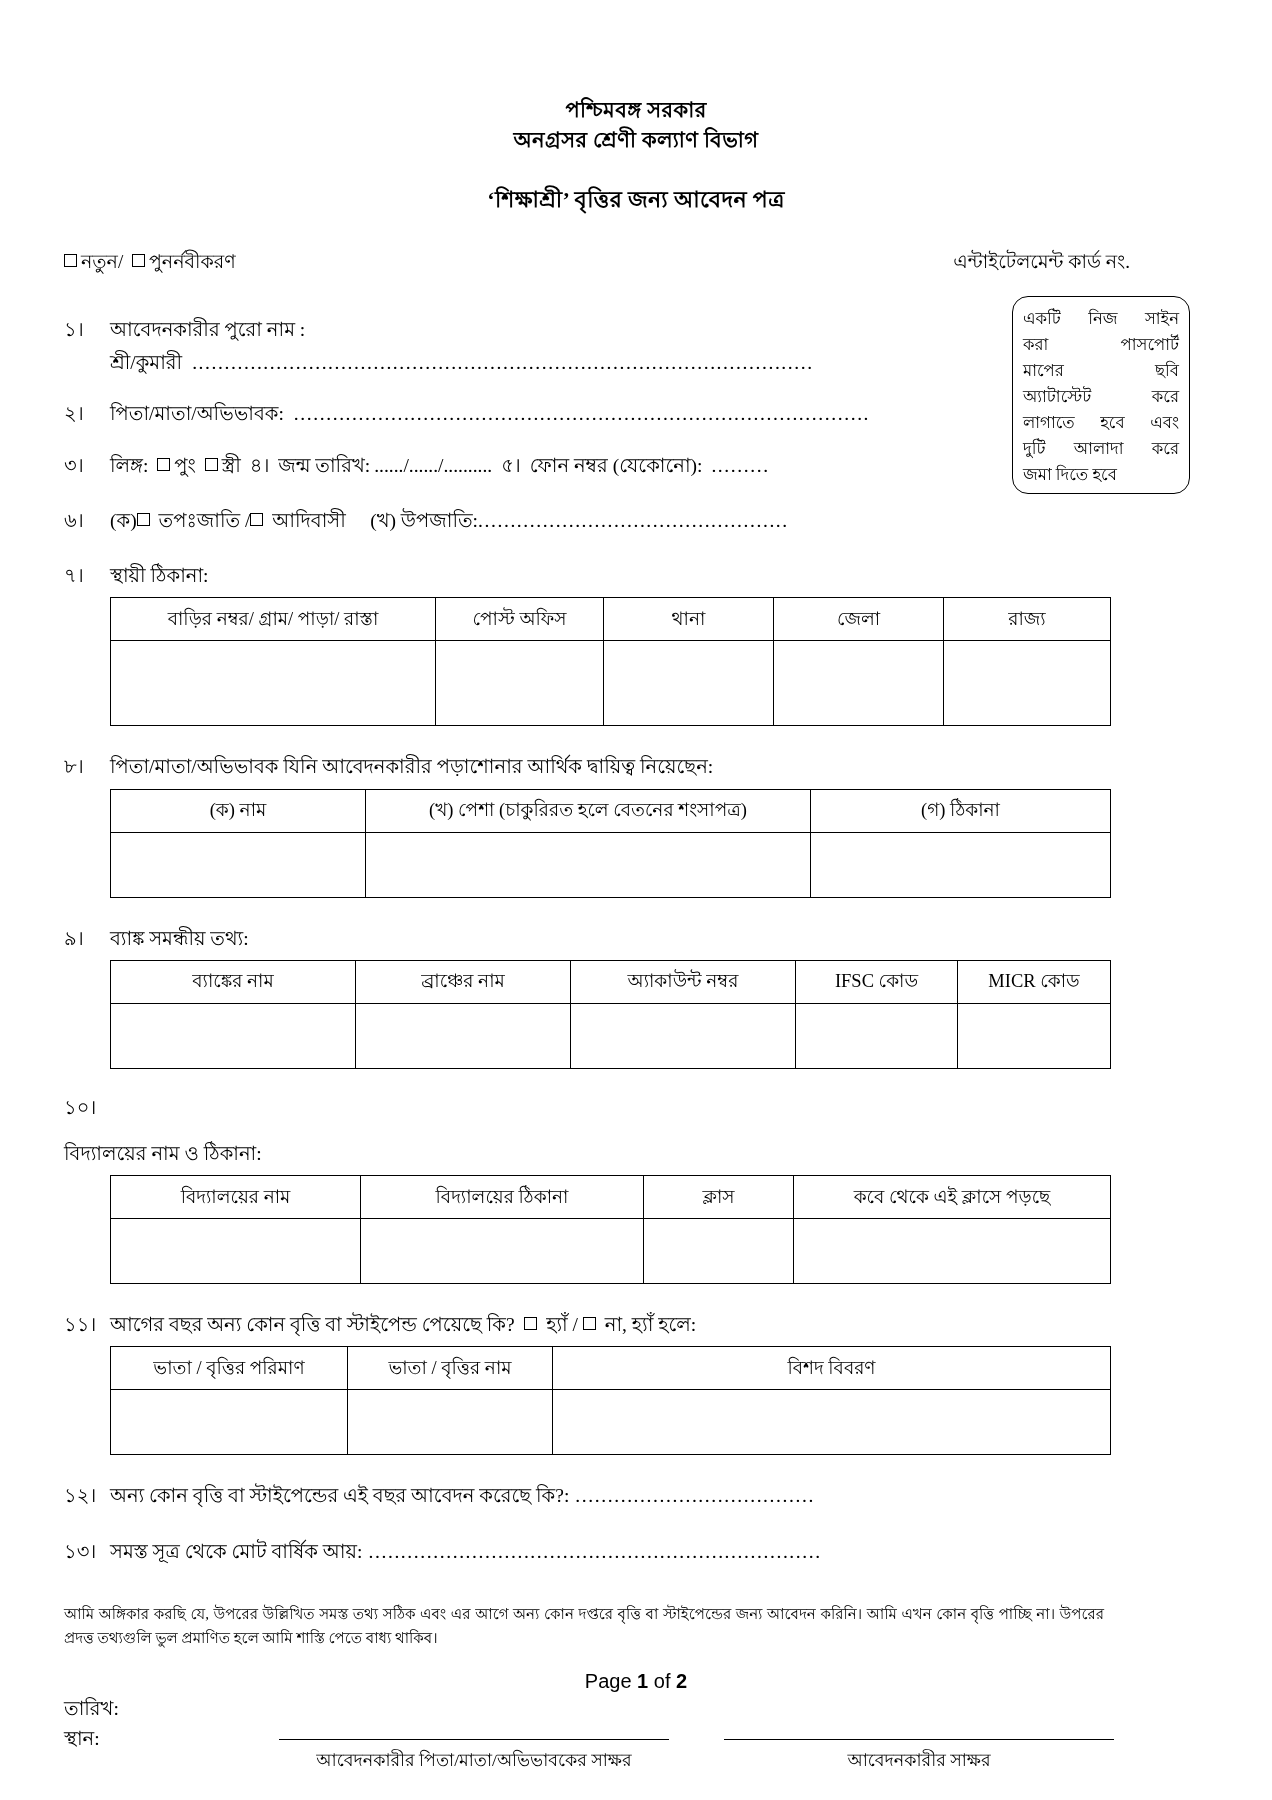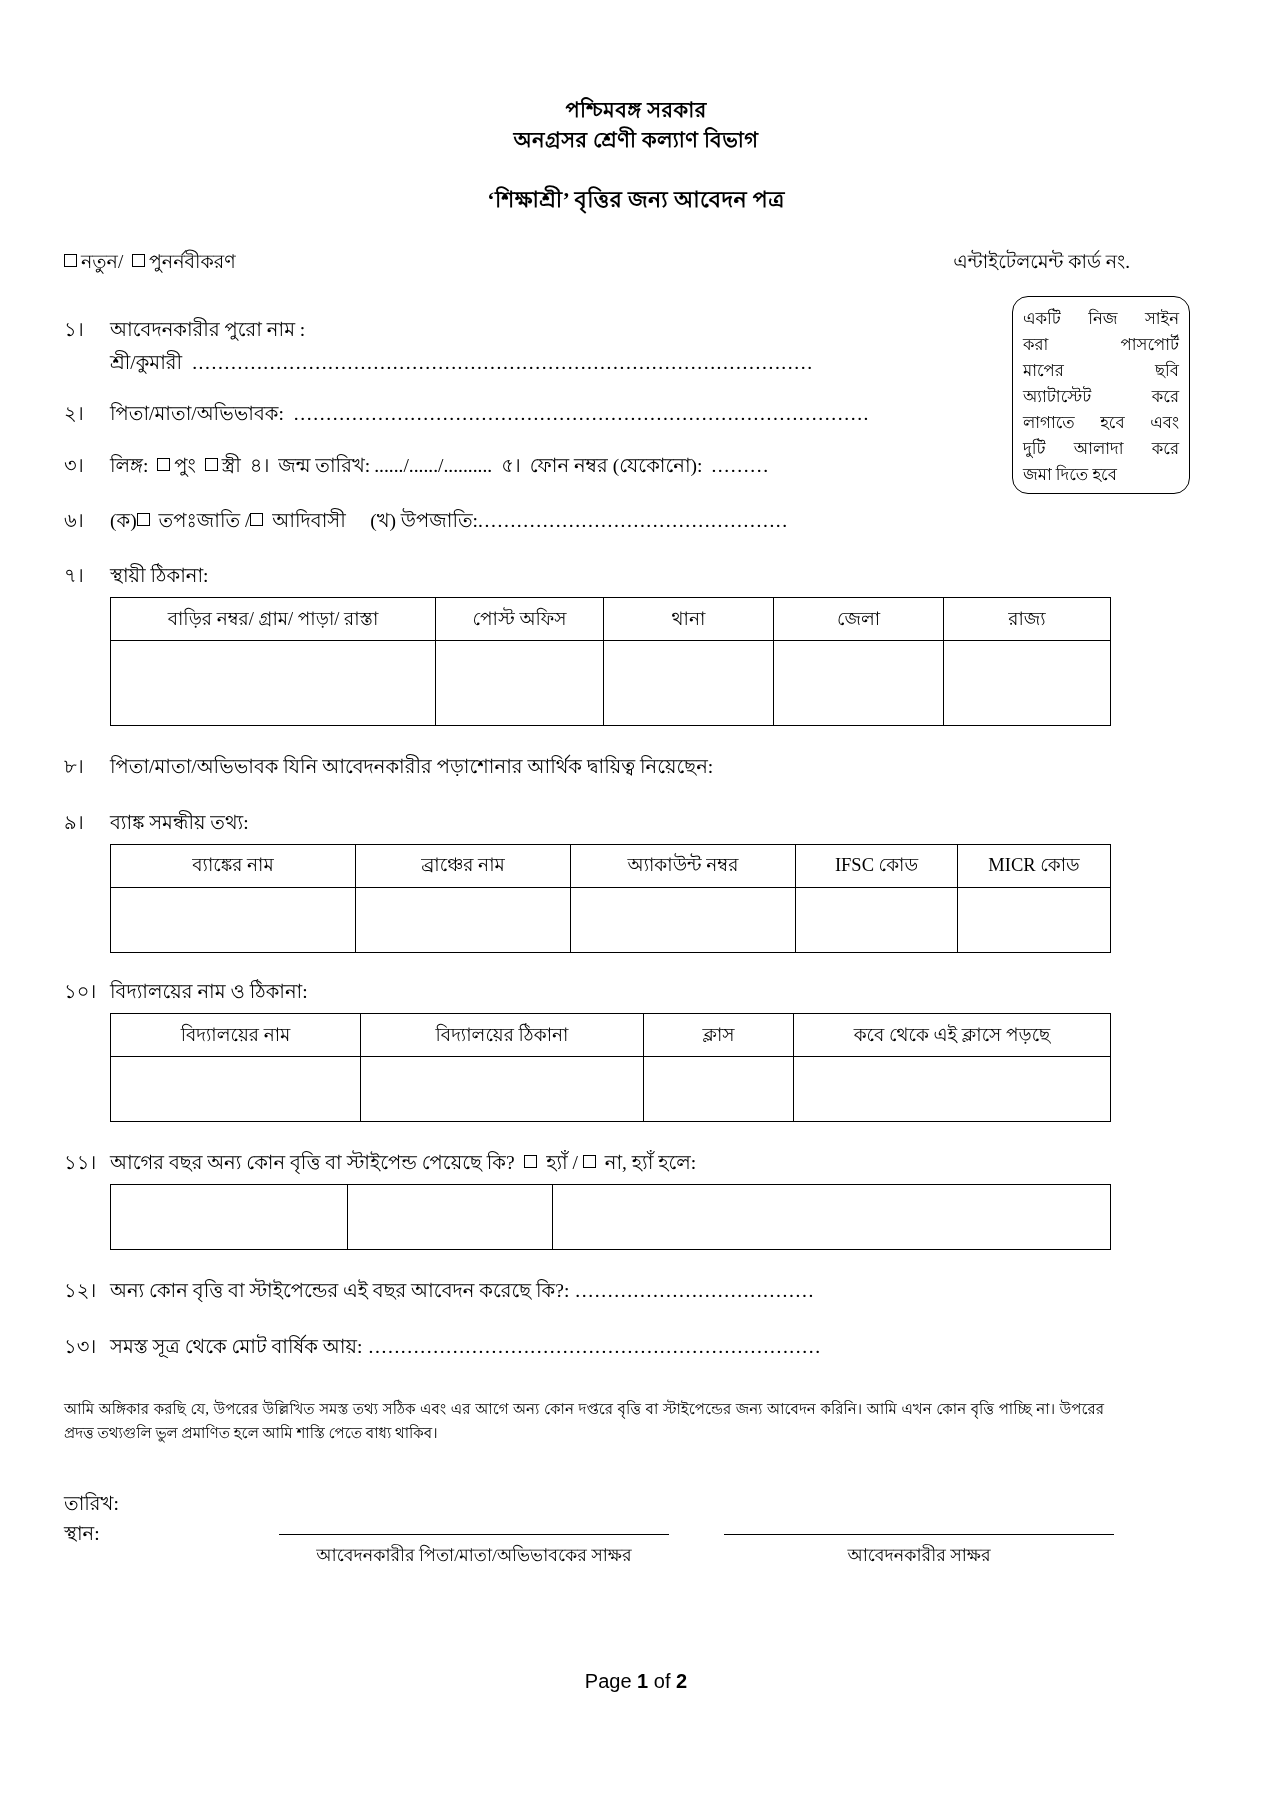--- a/index.html
+++ b/index.html
@@ -92,21 +92,21 @@
 
   .q3 { margin-top: 22px; white-space: nowrap; }
   .q3 .seg { margin-right: 4px; }
   .q3 .tail { letter-spacing: 1.6px; }
 
   .q6 { margin-top: 26px; }
   .q6 .line { display:flex; align-items: baseline; }
   .q6 .fill { flex: 1 1 auto; overflow: hidden; white-space: nowrap; padding-right: 92px; }
 
   .q-label { margin-top: 26px; }
-  .q-label.tight { margin-top: 24px; }
+  .q-label.tight { margin-top: 24px; flex-direction: column; }
 
   
   table.ft {
     border-collapse: collapse;
     width: 1000px;
     margin-top: 7px;
     margin-left: 46px;
     table-layout: fixed;
   }
   table.ft th, table.ft td {
@@ -333,20 +333,39 @@
         <td class="cell"></td>
         <td class="cell"></td>
       </tr>
     </tbody>
       </table>
 
     <div class="item q-label">
       <div class="num">৮।</div>
       <div class="body">পিতা/মাতা/অভিভাবক যিনি আবেদনকারীর পড়াশোনার আর্থিক দ্বায়িত্ব নিয়েছেন:</div>
     </div>
+    <table class="ft">
+      <colgroup>
+          <col style="width:255px">
+          <col style="width:445px">
+          <col style="width:300px">
+        </colgroup>
+      <tbody>
+          <tr>
+        <th>(ক) নাম</th>
+        <th>(খ) পেশা (চাকুরিরত হলে বেতনের শংসাপত্র)</th>
+        <th>(গ) ঠিকানা</th>
+      </tr>
+      <tr>
+        <td class="cell-sm"></td>
+        <td class="cell-sm"></td>
+        <td class="cell-sm"></td>
+      </tr>
+    </tbody>
+      </table>
 
     <div class="item q-label">
       <div class="num">৯।</div>
       <div class="body">ব্যাঙ্ক সমন্ধীয় তথ্য:</div>
     </div>
     <table class="ft">
       <colgroup>
           <col style="width:245px">
           <col style="width:215px">
           <col style="width:225px">
@@ -409,20 +428,25 @@
         <span>না, হ্যাঁ হলে:</span>
       </div>
     </div>
     <table class="ft">
       <colgroup>
           <col style="width:237px">
           <col style="width:205px">
           <col style="width:558px">
         </colgroup>
       <tbody>
+          <tr>
+        <th>ভাতা / বৃত্তির পরিমাণ</th>
+        <th>ভাতা / বৃত্তির নাম</th>
+        <th>বিশদ বিবরণ</th>
+      </tr>
       <tr>
         <td class="cell-sm"></td>
         <td class="cell-sm"></td>
         <td class="cell-sm"></td>
       </tr>
     </tbody>
       </table>
 
     <div class="item q12">
       <div class="num">১২।</div>

